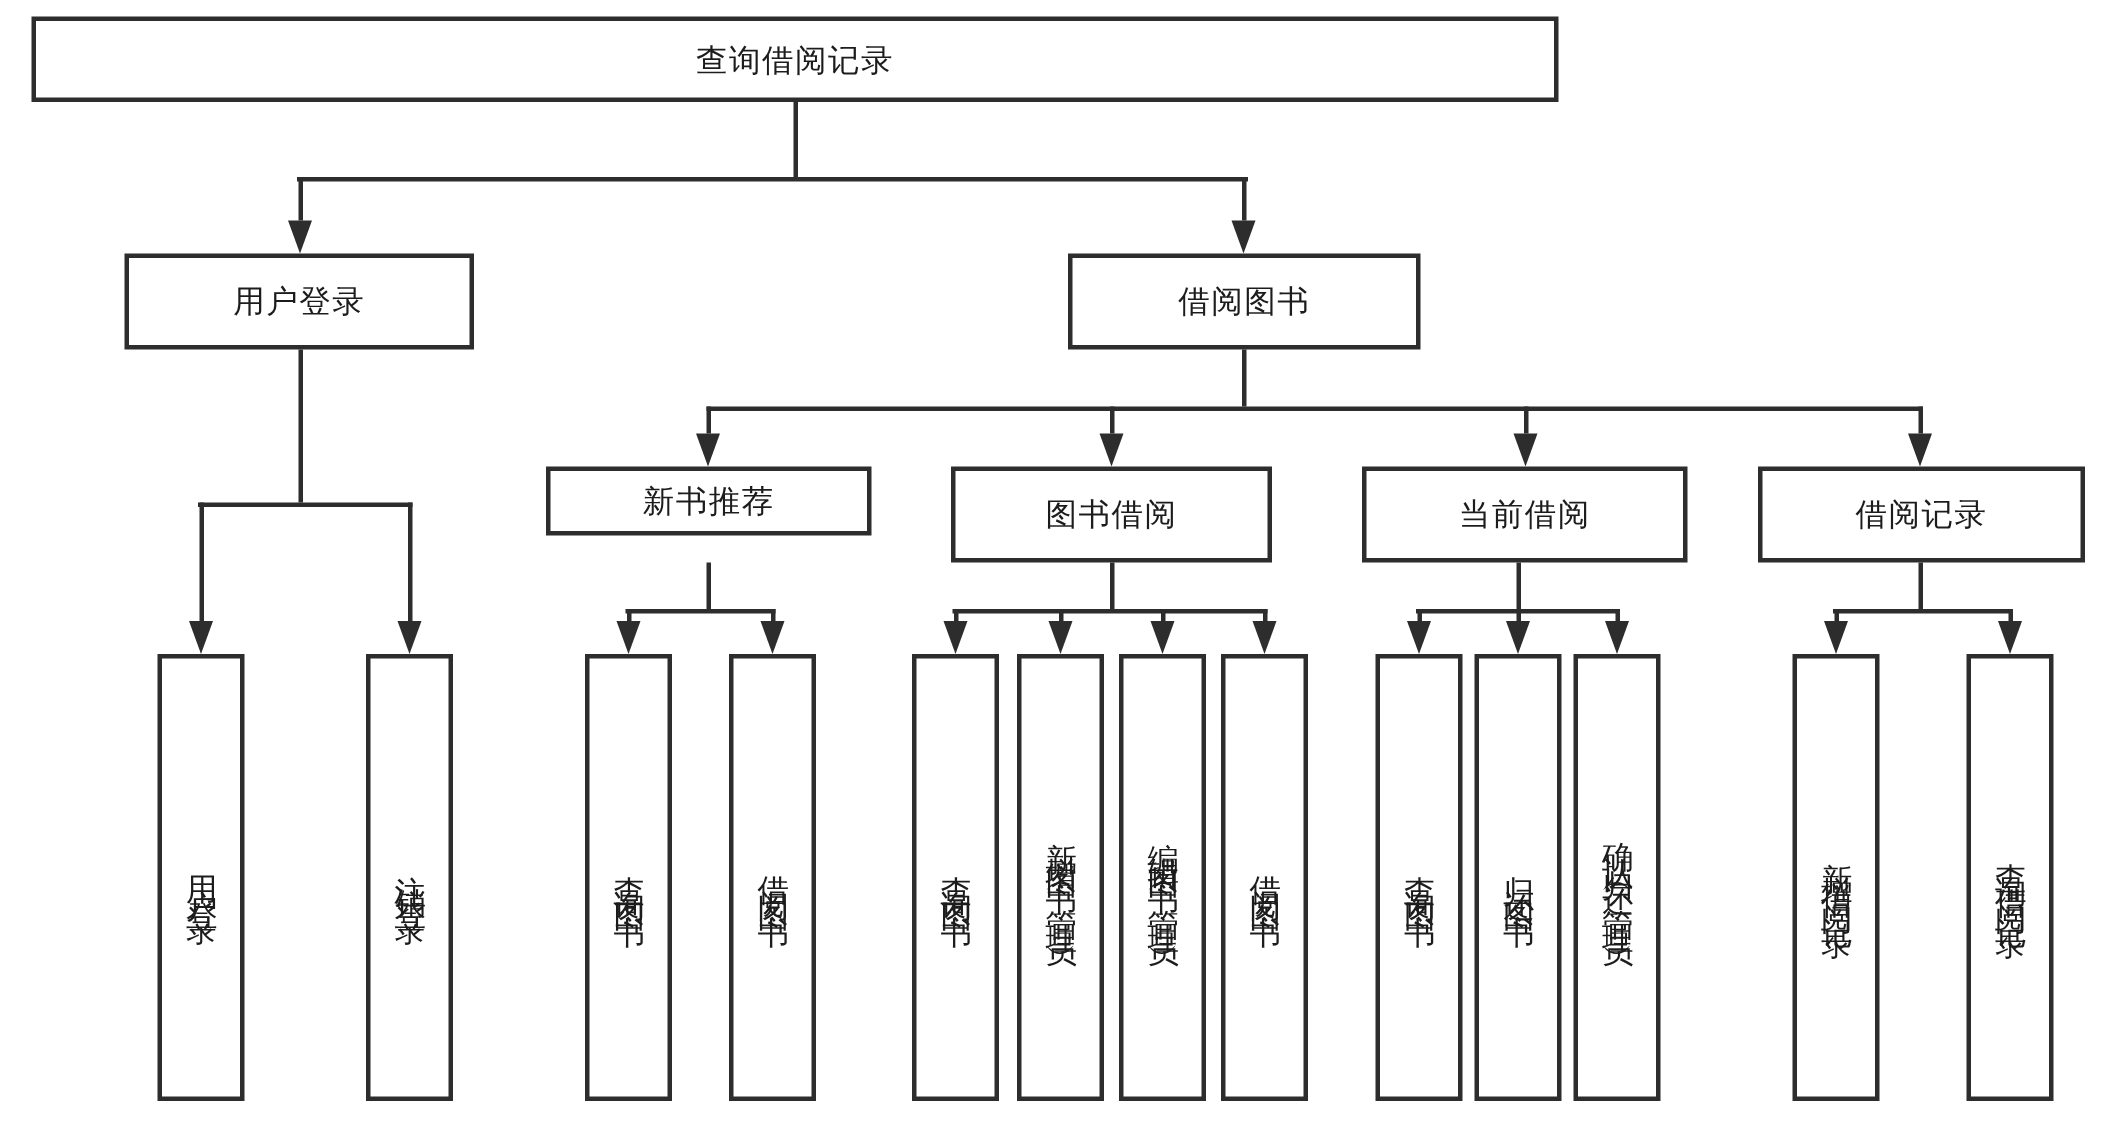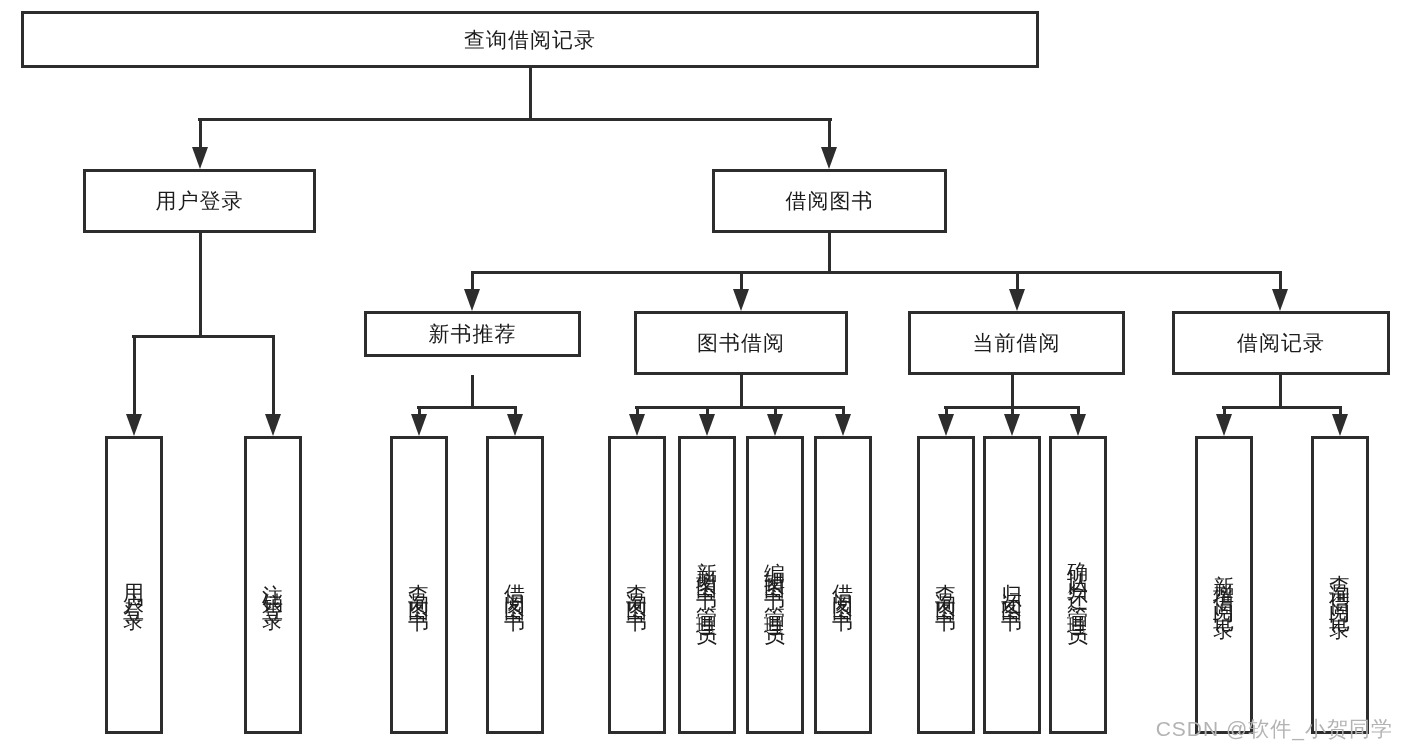--- a/index.html
+++ b/index.html
@@ -130,15 +130,14 @@
   <div class="node leaf" style="left:746px;top:436px;width:58px;height:298px;">编辑图书（管理员）</div>
   <div class="node leaf" style="left:814px;top:436px;width:58px;height:298px;">借阅图书</div>
 
   <div class="node leaf" style="left:917px;top:436px;width:58px;height:298px;">查询图书</div>
   <div class="node leaf" style="left:983px;top:436px;width:58px;height:298px;">归还图书</div>
   <div class="node leaf" style="left:1049px;top:436px;width:58px;height:298px;">确认归还（管理员）</div>
 
   <div class="node leaf" style="left:1195px;top:436px;width:58px;height:298px;">新增借阅记录</div>
   <div class="node leaf" style="left:1311px;top:436px;width:58px;height:298px;">查询借阅记录</div>
 
-  <div class="watermark">CSDN @软件_小贺同学</div>
 
 </div>
 
 </body></html>

